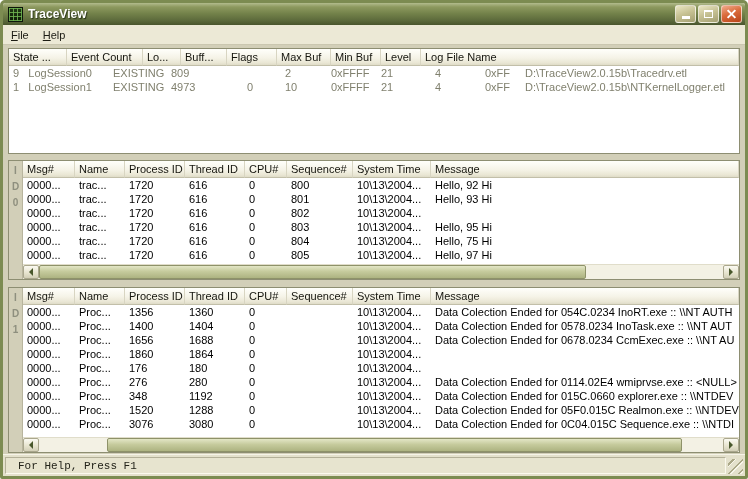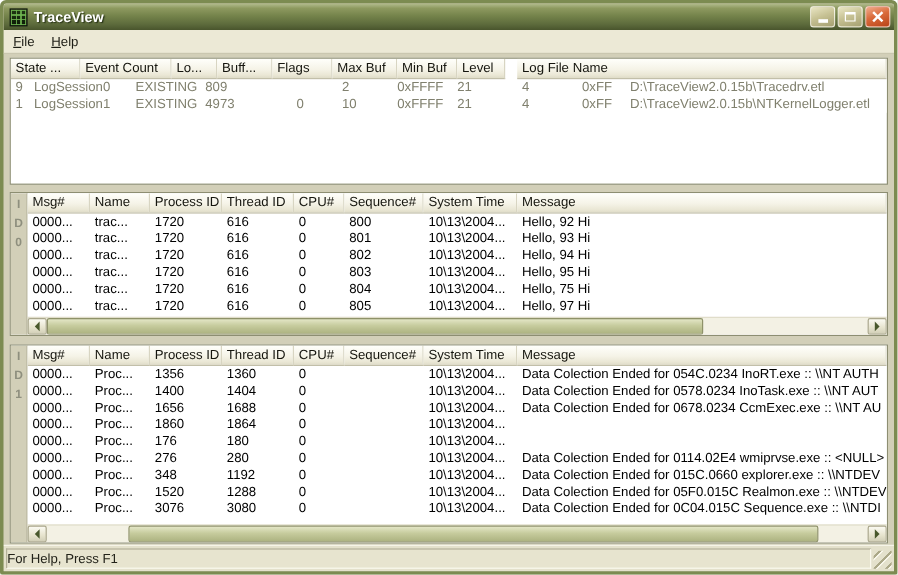--- a/index.html
+++ b/index.html
@@ -124,25 +124,25 @@
 
   
   .statusbar {
     height:22px; flex:0 0 22px;
     background:#e4e1cc;
     border-top:1px solid #f6f4e8;
     display:flex; align-items:center; padding:2px 2px 2px 2px; gap:2px;
   }
   .status-field {
     flex:1 1 auto; height:17px; line-height:15px;
-    font-size:11px; color:#23231a; padding:1px 0;
+    font-size:11px; color:#23231a; padding:1px 12px;
     border:1px solid;
     border-color:#b3b098 #fbf9ee #fbf9ee #b3b098;
     background:#e7e4cf;
-    white-space:nowrap; overflow:hidden;
+    white-space:nowrap; overflow:hidden;font-family:Liberation Mono, monospace;
   }
   .grip {
     width:15px; height:15px; flex:0 0 15px; align-self:flex-end;
     background:repeating-linear-gradient(135deg, transparent 0 3px, #aba888 3px 5px, #f8f6ea 5px 6px, transparent 6px 7px);
   }
 </style>
 </head>
 <body>
 
 <div class="window">
@@ -174,21 +174,21 @@
       <div class="table gray">
           <div class="thead">
             <div class="th" style="width: 58px;">State ...</div>
             <div class="th" style="width: 76px;">Event Count</div>
             <div class="th" style="width: 38px;">Lo...</div>
             <div class="th" style="width: 46px;">Buff...</div>
             <div class="th" style="width: 50px;">Flags</div>
             <div class="th" style="width: 54px;">Max Buf</div>
             <div class="th" style="width: 50px;">Min Buf</div>
             <div class="th" style="width: 40px;">Level</div>
-            <div class="th" style="flex: 1 1 0px; width: auto; margin-left: 10px;">Log File Name</div>
+            <div class="th" style="flex: 1 1 0px; width: auto;">Log File Name</div>
           </div>
           <div class="tr">
             <div class="td" style="width: 100px;">9   LogSession0</div>
             <div class="td" style="width: 58px;">EXISTING</div>
             <div class="td" style="width: 76px;">809</div>
             <div class="td" style="width: 38px;"></div>
             <div class="td" style="width: 46px;">2</div>
             <div class="td" style="width: 50px;">0xFFFF</div>
             <div class="td" style="width: 54px;">21</div>
             <div class="td" style="width: 50px;">4</div>
@@ -245,21 +245,20 @@
               <div class="td" style="flex: 1 1 0px; width: auto;">Hello, 93 Hi</div>
             </div>
             <div class="tr">
               <div class="td" style="width: 52px;">0000...</div>
               <div class="td" style="width: 50px;">trac...</div>
               <div class="td" style="width: 60px;">1720</div>
               <div class="td" style="width: 60px;">616</div>
               <div class="td" style="width: 42px;">0</div>
               <div class="td" style="width: 66px;">802</div>
               <div class="td" style="width: 78px;">10\13\2004...</div>
-              <div class="td" style="flex: 1 1 0px; width: auto;">Hello, 94 Hi</div>
             </div>
             <div class="tr">
               <div class="td" style="width: 52px;">0000...</div>
               <div class="td" style="width: 50px;">trac...</div>
               <div class="td" style="width: 60px;">1720</div>
               <div class="td" style="width: 60px;">616</div>
               <div class="td" style="width: 42px;">0</div>
               <div class="td" style="width: 66px;">803</div>
               <div class="td" style="width: 78px;">10\13\2004...</div>
               <div class="td" style="flex: 1 1 0px; width: auto;">Hello, 95 Hi</div>

